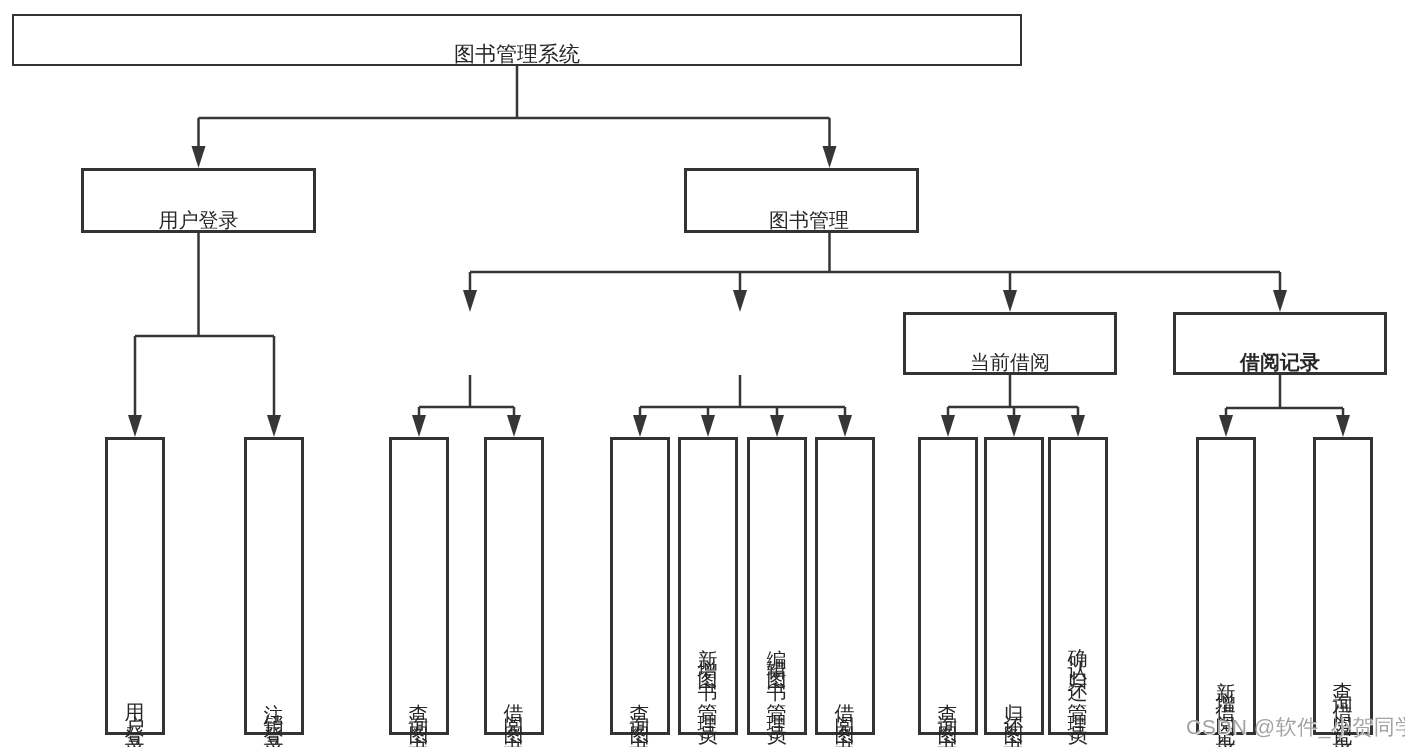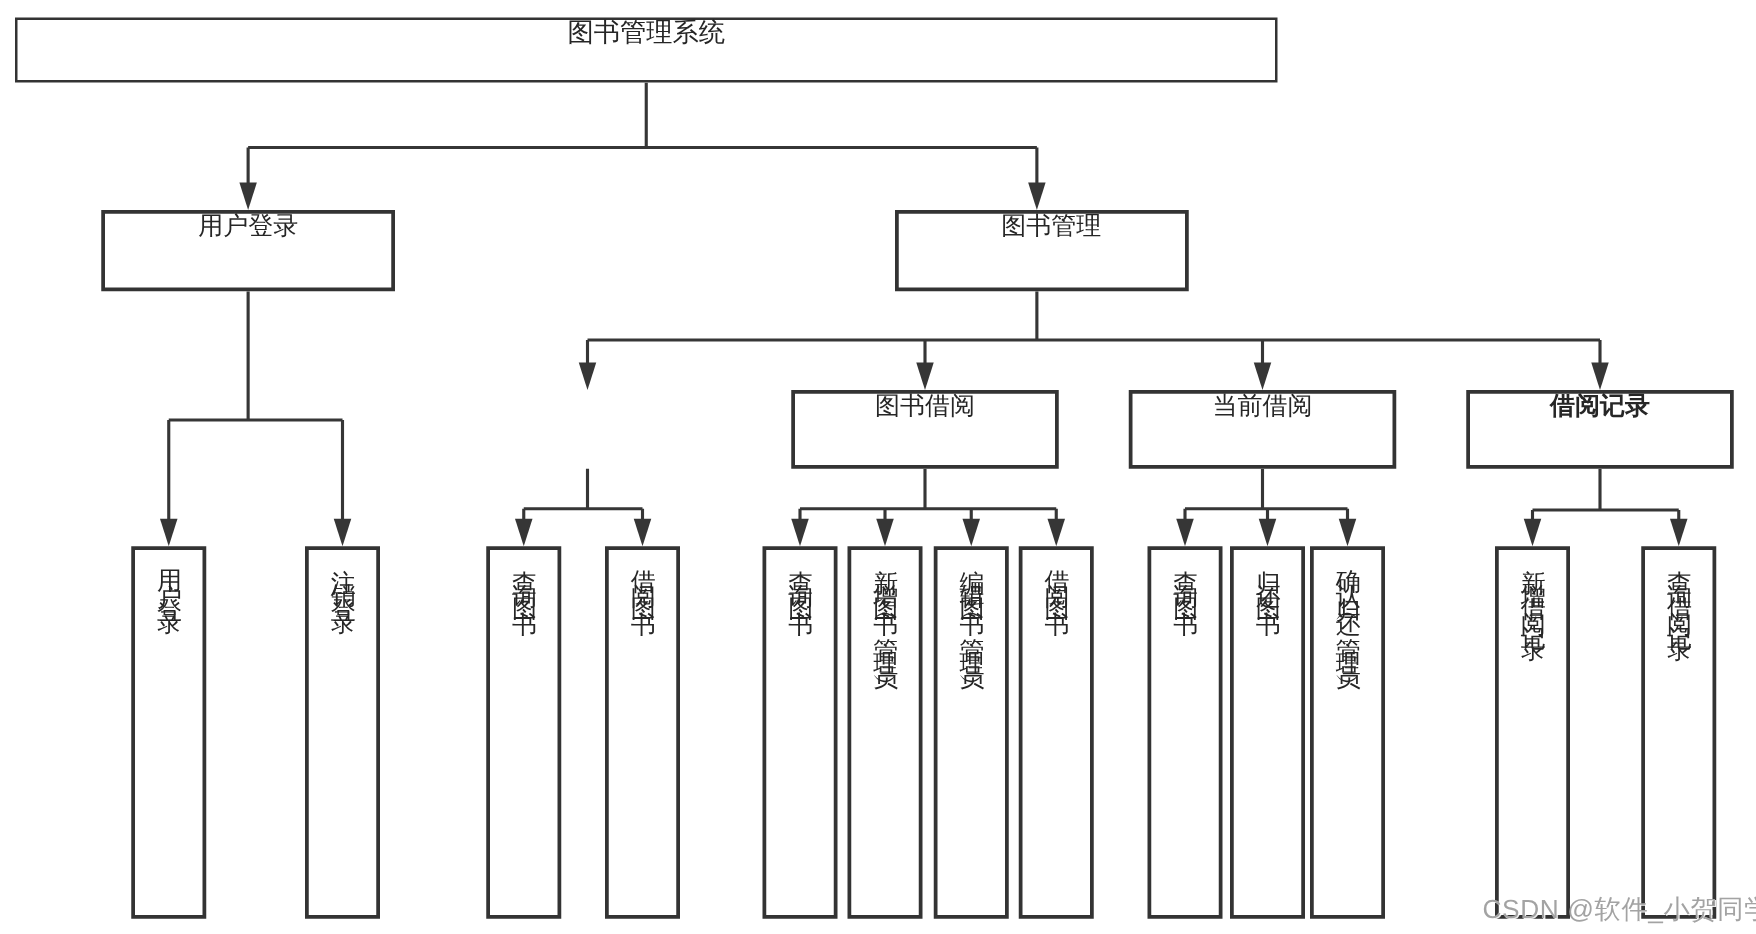--- a/index.html
+++ b/index.html
@@ -23,21 +23,21 @@
     position: absolute;
     left: 0; top: 0;
     width: 1405px; height: 747px;
   }
   .node {
     position: absolute;
     box-sizing: border-box;
     background: #ffffff;
     border: 3px solid #333333;
     display: flex;
-    align-items: flex-start;
+    align-items: flex-end;
     justify-content: center;
     color: #262626;
     font-size: 20px;
     line-height: 1;
     white-space: nowrap;
   }
   .node.root-node {
     border-width: 2px;
     font-size: 21px;
   }
@@ -98,27 +98,24 @@
     </g>
   </svg>
 
   <div class="node root-node" style="left:12px; top:14px; width:1010px; height:52px;">
     <span>图书管理系统</span>
   </div>
 
   <div class="node" style="left:81px; top:168px; width:235px; height:65px;">
     <span>用户登录</span>
   </div>
-  <div class="node" style="left:716px; top:168px; width:235px; height:65px;padding-left:15px;">
+  <div class="node" style="left:684px; top:168px; width:235px; height:65px;padding-left:15px;">
     <span>图书管理</span>
   </div>
 
-  <div class="node" style="left:633px; top:312px; width:214px; height:63px;">
-    <span>图书借阅</span>
-  </div>
   <div class="node" style="left:903px; top:312px; width:214px; height:63px;">
     <span>当前借阅</span>
   </div>
   <div class="node" style="left:1173px; top:312px; width:214px; height:63px;font-weight:bold;">
     <span>借阅记录</span>
   </div>
 
   <div class="node leaf" style="left:105px; top:437px; width:60px; height:298px;">
     <span class="vtext">用户登录</span>
   </div>

